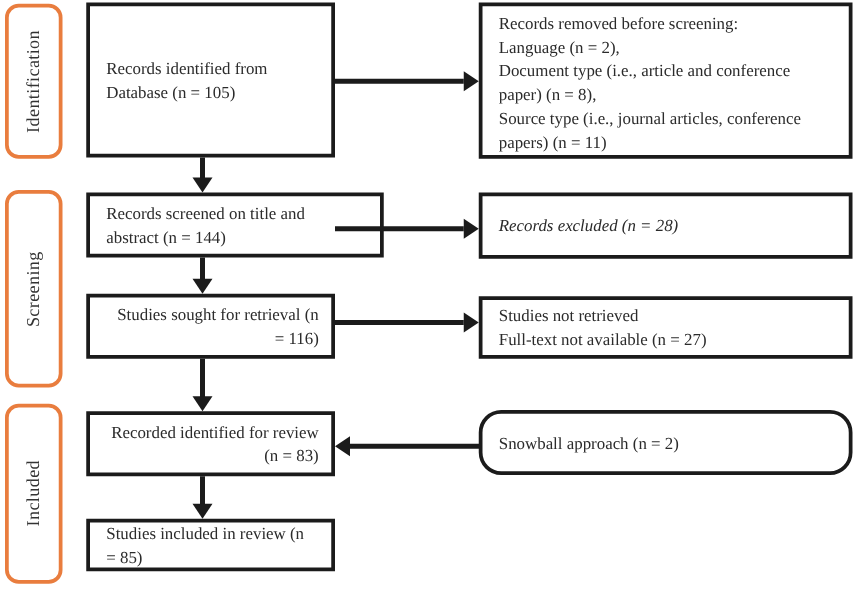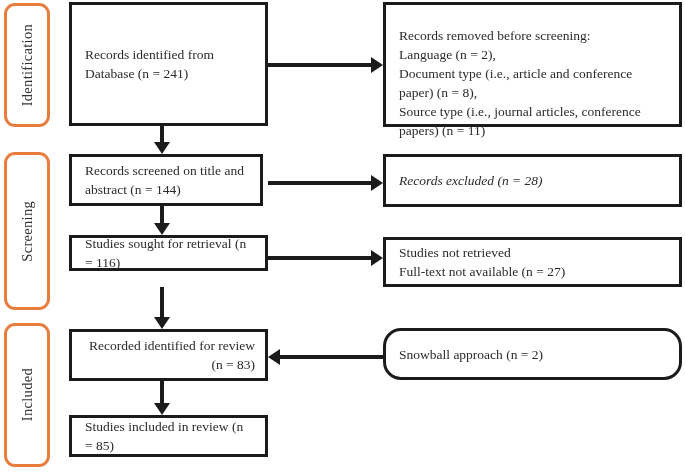--- a/index.html
+++ b/index.html
@@ -33,25 +33,25 @@
   .fbox{
     position:absolute;
     border:3px solid #1b1b1b;
     background:#ffffff;
     box-sizing:border-box;
     display:flex;flex-direction:column;justify-content:center;
     font-size:13.5px;line-height:19px;
     white-space:pre-line;
     padding:2px 10px 2px 13px;
   }
-  .fbox.top-align{justify-content:flex-start;padding-top:21px;}
+  .fbox.top-align{justify-content:flex-start;padding-top:4px;}
   
   #box-identified{left:69px;top:2px;width:199px;height:124px;}
-  #box-screened{left:69px;top:154px;width:194px;height:52px;}
-  #box-sought{left:69px;top:235px;width:199px;height:36px;}
+  #box-screened{left:69px;top:154px;width:238px;height:52px;}
+  #box-sought{left:69px;top:235px;width:199px;height:52px;text-align:right;}
   #box-review{left:69px;top:329px;width:199px;height:52px;text-align:right;}
   #box-included{left:69px;top:415px;width:199px;height:42px;}
   
   #box-removed{left:383px;top:2px;width:299px;height:125px;}
   #box-excluded{left:383px;top:154px;width:299px;height:53px;font-style:italic;}
   #box-notretrieved{left:383px;top:237px;width:299px;height:50px;}
   #box-snowball{left:383px;top:328px;width:299px;height:52px;border-radius:18px;}
 
   
   .stem-v{position:absolute;width:4px;background:#1b1b1b;}
@@ -75,21 +75,21 @@
     <span>Identification</span>
   </div>
   <div class="stage" id="stage-screening">
     <span>Screening</span>
   </div>
   <div class="stage" id="stage-included">
     <span>Included</span>
   </div>
 
   <div class="fbox" id="box-identified">Records identified from
-Database (n = 241)</div>
+Database (n = 105)</div>
   <div class="fbox" id="box-screened">Records screened on title and
 abstract (n = 144)</div>
   <div class="fbox" id="box-sought">Studies sought for retrieval (n
 = 116)</div>
   <div class="fbox" id="box-review">Recorded identified for review
 (n = 83)</div>
   <div class="fbox" id="box-included">Studies included in review (n
 = 85)</div>
 
   <div class="fbox top-align" id="box-removed">Records removed before screening:

